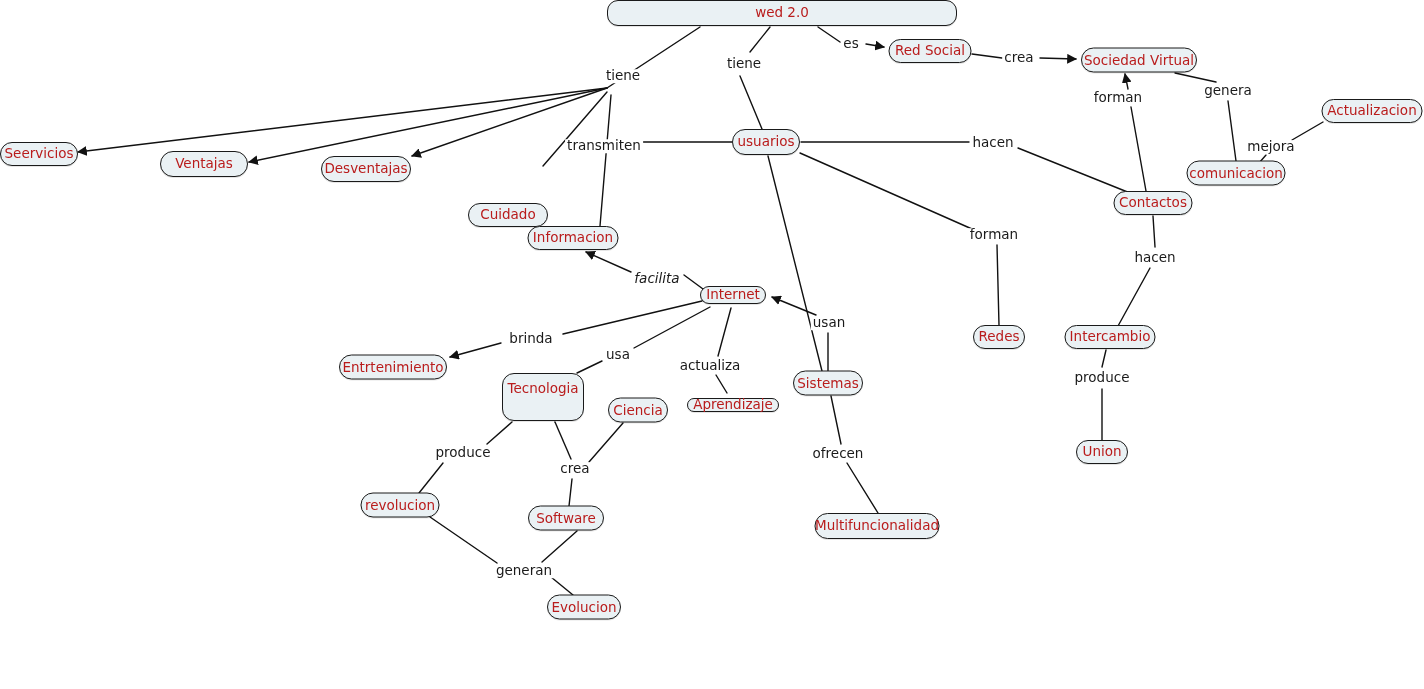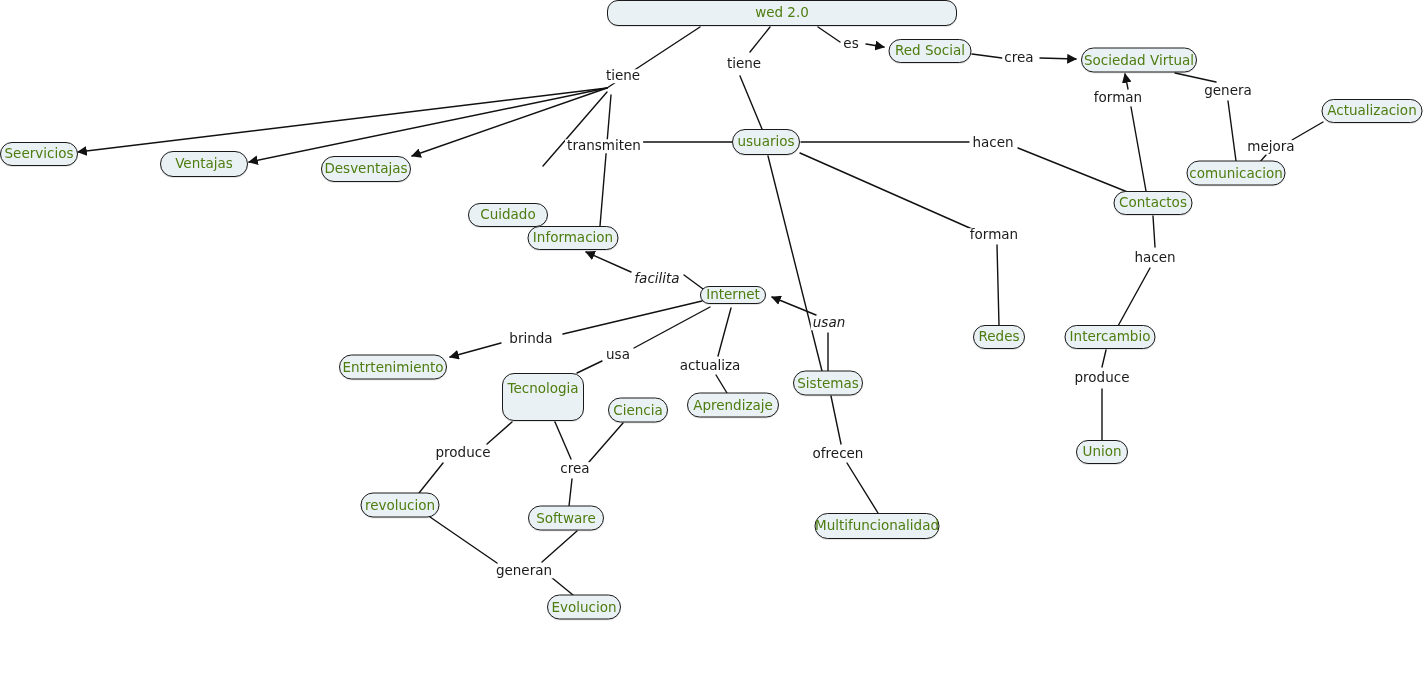--- a/index.html
+++ b/index.html
@@ -25,21 +25,21 @@
     width: 1424px;
     height: 689px;
     pointer-events: none;
   }
   .node {
     position: absolute;
     box-sizing: border-box;
     background: #eaf1f4;
     border: 1.4px solid #1a1a1a;
     border-radius: 9px;
-    color: #4d7c0f;
+    color: #b91c1c;
     font-size: 13.5px;
     line-height: 1;
     display: flex;
     align-items: center;
     justify-content: center;
     white-space: nowrap;
     padding: 1px 9px;
     transform: translate(-50%, -50%);
     box-shadow: 0 1px 0 rgba(0,0,0,0.10);
   }
@@ -216,21 +216,21 @@
   </div>
 
   <div class="node tall" style="left:543px; top:397px; width:82px; height:48px; align-items:flex-start; padding-top:8px;">
     <span>Tecnologia</span>
   </div>
 
   <div class="node pill" style="left:638px; top:410px; width:60px; height:25px;">
     <span>Ciencia</span>
   </div>
 
-  <div class="node pill" style="left:733px; top:405px; width:92px; height:25px;">
+  <div class="node pill" style="left:733px; top:405px; width:92px; height:14px;">
     <span>Aprendizaje</span>
   </div>
 
   <div class="node pill" style="left:828px; top:383px; width:70px; height:25px;">
     <span>Sistemas</span>
   </div>
 
   <div class="node pill" style="left:877px; top:526px; width:125px; height:26px;">
     <span>Multifuncionalidad</span>
   </div>
@@ -260,19 +260,19 @@
   <div class="edge-label" style="left:1271px; top:147px;">mejora</div>
   <div class="edge-label" style="left:993px; top:143px;">hacen</div>
   <div class="edge-label" style="left:1155px; top:258px;">hacen</div>
   <div class="edge-label" style="left:1102px; top:378px;">produce</div>
   <div class="edge-label" style="left:994px; top:235px;">forman</div>
   <div class="edge-label" style="left:604px; top:146px;">transmiten</div>
   <div class="edge-label" style="left:657px; top:279px;font-style:italic;">facilita</div>
   <div class="edge-label" style="left:531px; top:339px;">brinda</div>
   <div class="edge-label" style="left:618px; top:355px;">usa</div>
   <div class="edge-label" style="left:710px; top:366px;">actualiza</div>
-  <div class="edge-label" style="left:829px; top:323px;font-style:italic;">usan</div>
+  <div class="edge-label" style="left:829px; top:323px;">usan</div>
   <div class="edge-label" style="left:838px; top:454px;">ofrecen</div>
   <div class="edge-label" style="left:463px; top:453px;">produce</div>
   <div class="edge-label" style="left:575px; top:469px;">crea</div>
   <div class="edge-label" style="left:524px; top:571px;">generan</div>
 
 </div>
 
 </body></html>

